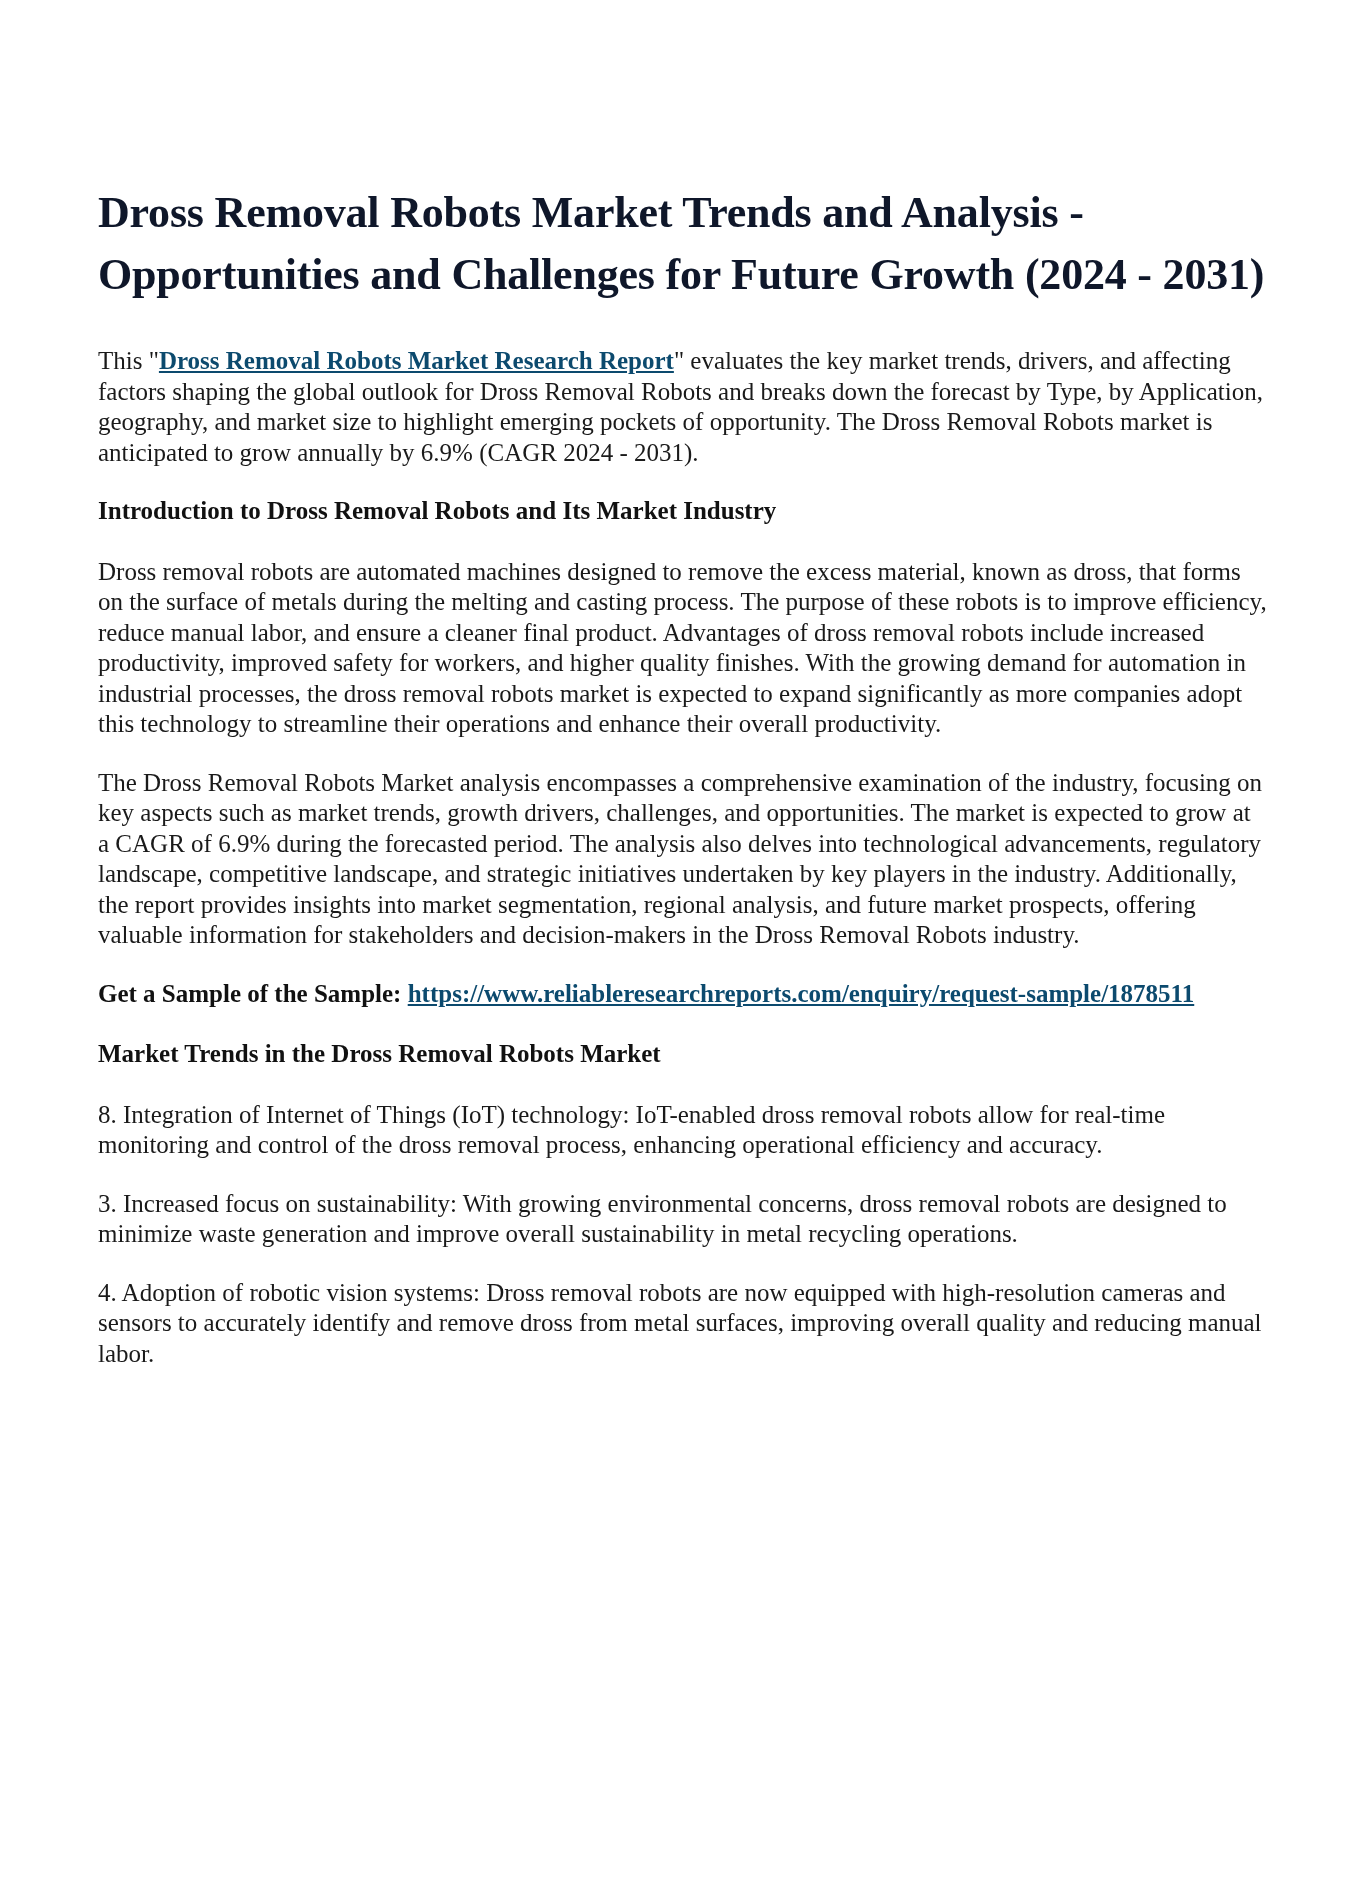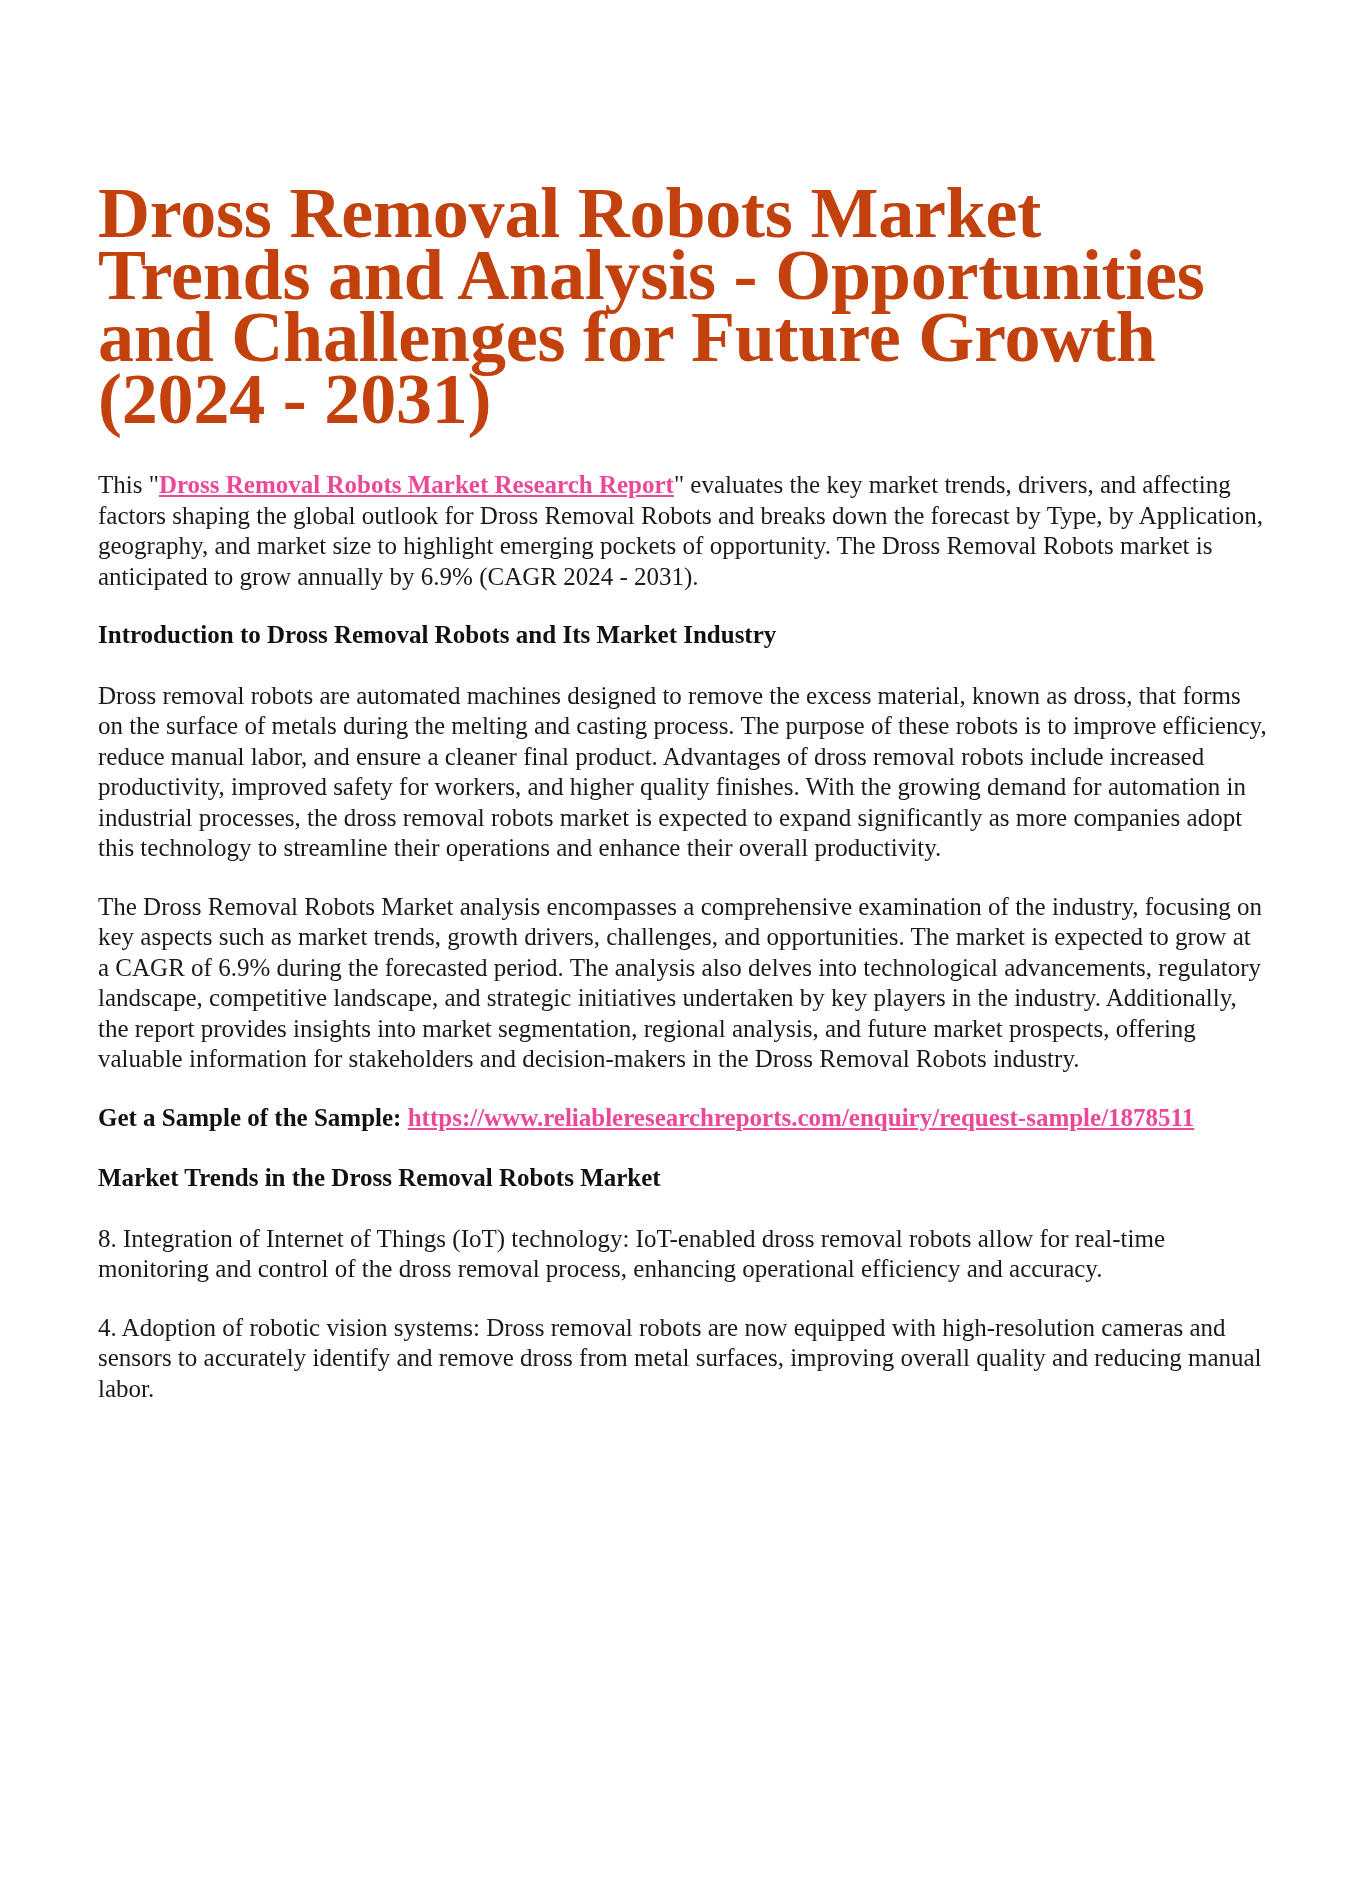--- a/index.html
+++ b/index.html
@@ -15,39 +15,39 @@
       color: #111111;
     }
     .page {
       position: relative;
       padding: 182px 0 0 98px;
       width: 1170px;
     }
     h1.title {
       font-family: "Liberation Serif", serif;
       font-weight: bold;
-      font-size: 72px;
+      font-size: 44px;
       line-height: 62px;
       margin: 0 0 40px 0;
-      color: #c2410c;
+      color: #0f172a;
       letter-spacing: -0.2px;
     }
     p {
       font-size: 25px;
       line-height: 30.5px;
       margin: 0 0 28px 0;
       color: #1a1a1a;
     }
     p.heading {
       font-weight: bold;
       color: #111;
       margin-bottom: 30px;
     }
     a.link {
-      color: #ec4899;
+      color: #0c4a6e;
       font-weight: bold;
     }
     .intro { margin-bottom: 28px; }
   </style>
 </head>
 <body>
 
 <div class="page">
   <h1 class="title">Dross Removal Robots Market Trends and Analysis - Opportunities and Challenges for Future Growth (2024 - 2031)</h1>
 
@@ -56,14 +56,15 @@
   <p class="heading">Introduction to Dross Removal Robots and Its Market Industry</p>
 
   <p>Dross removal robots are automated machines designed to remove the excess material, known as dross, that forms on the surface of metals during the melting and casting process. The purpose of these robots is to improve efficiency, reduce manual labor, and ensure a cleaner final product. Advantages of dross removal robots include increased productivity, improved safety for workers, and higher quality finishes. With the growing demand for automation in industrial processes, the dross removal robots market is expected to expand significantly as more companies adopt this technology to streamline their operations and enhance their overall productivity.</p>
   <p>The Dross Removal Robots Market analysis encompasses a comprehensive examination of the industry, focusing on key aspects such as market trends, growth drivers, challenges, and opportunities. The market is expected to grow at a CAGR of 6.9% during the forecasted period. The analysis also delves into technological advancements, regulatory landscape, competitive landscape, and strategic initiatives undertaken by key players in the industry. Additionally, the report provides insights into market segmentation, regional analysis, and future market prospects, offering valuable information for stakeholders and decision-makers in the Dross Removal Robots industry.</p>
 
   <p class="heading"><span>Get a Sample of the Sample: </span><a class="link" href="#">https://www.reliableresearchreports.com/enquiry/request-sample/1878511</a></p>
 
   <p class="heading">Market Trends in the Dross Removal Robots Market</p>
 
   <p>8. Integration of Internet of Things (IoT) technology: IoT-enabled dross removal robots allow for real-time monitoring and control of the dross removal process, enhancing operational efficiency and accuracy.</p>
+  <p>3. Increased focus on sustainability: With growing environmental concerns, dross removal robots are designed to minimize waste generation and improve overall sustainability in metal recycling operations.</p>
   <p>4. Adoption of robotic vision systems: Dross removal robots are now equipped with high-resolution cameras and sensors to accurately identify and remove dross from metal surfaces, improving overall quality and reducing manual labor.</p>
 </div>
 
 </body></html>

